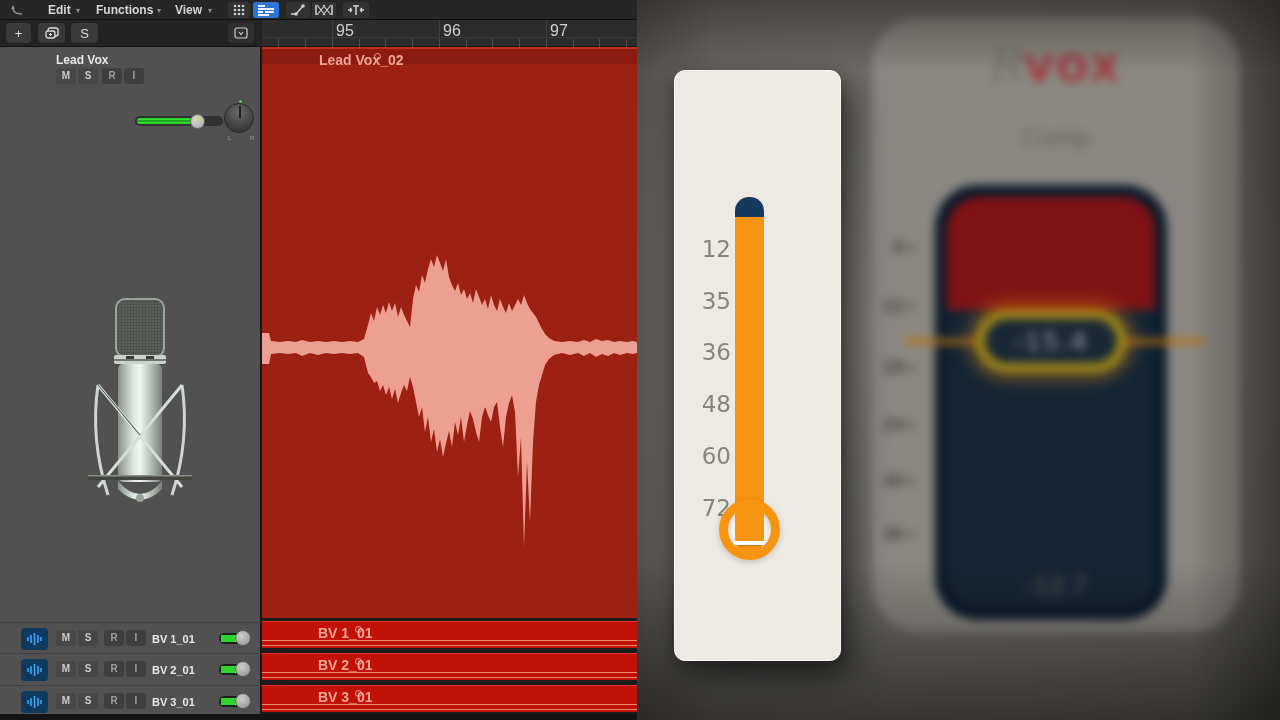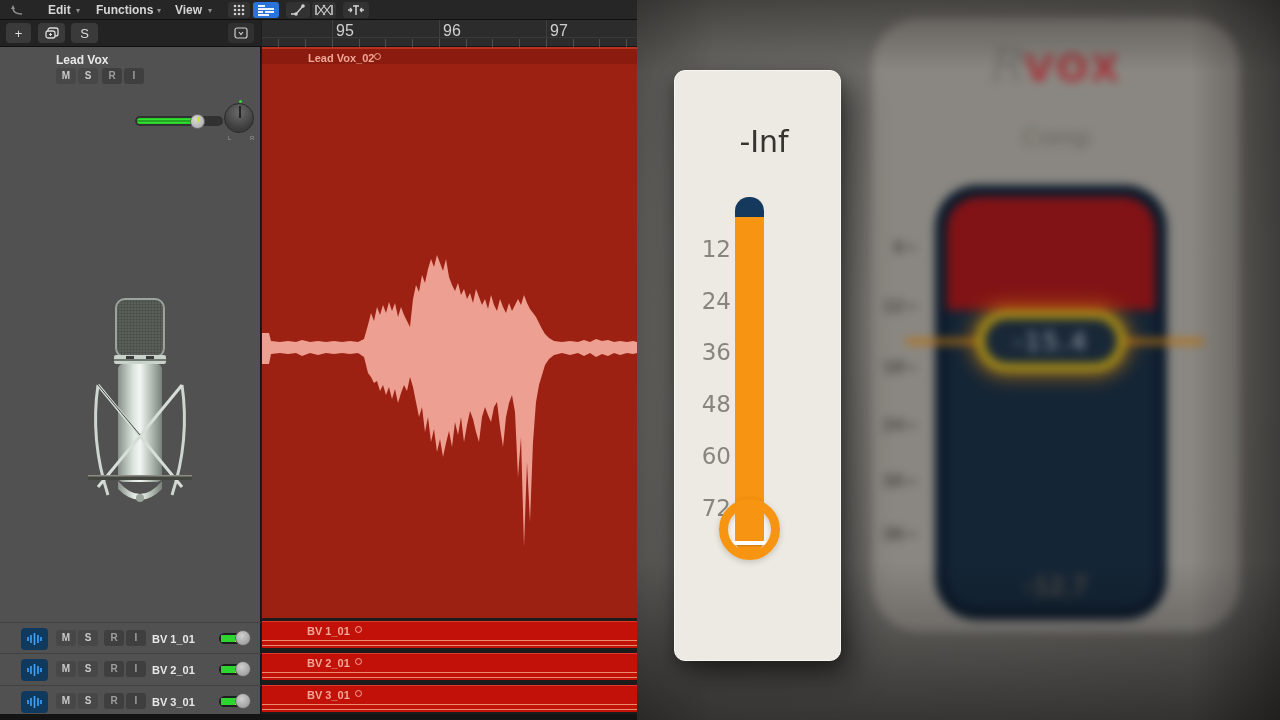--- a/index.html
+++ b/index.html
@@ -59,21 +59,21 @@
   
   #ruler { position:absolute; left:262px; top:20px; width:375px; height:27px; background:#2c2c2c; border-bottom:1px solid #151515; }
   .bar-num { position:absolute; top:2px; color:#cfcfcf; font-size:16px; }
   .bar-line { position:absolute; top:0; width:1px; height:27px; background:#3f3f3f; }
   #ruler-mid { position:absolute; left:0; top:17px; width:375px; height:1px; background:#3a3a3a; }
   .tick { position:absolute; top:19px; width:1px; height:8px; background:#4e4e4e; }
 
   
   #lead-region { position:absolute; left:262px; top:47px; width:375px; height:571px; background:#9d2113; border-top:2px solid #b8321f; }
   #lead-title { position:absolute; left:0; top:0; width:375px; height:15px; background:#8a1b0e; }
-  .region-label { position:absolute; top:3px; color:#f2a696; font-size:11px; font-weight:bold; white-space:nowrap; }
+  .region-label { position:absolute; top:3px; color:#f2a696; font-size:14px; font-weight:bold; white-space:nowrap;margin-left:11px; }
   .region-circle { position:absolute; top:4px; width:7px; height:7px; border:1px solid #f2a696; border-radius:50%; }
   #wave-svg { position:absolute; left:0; top:0; width:375px; height:571px; }
 
   
   .bv-region { position:absolute; left:262px; width:375px; height:27px; background:#c21108; border-top:1px solid #e0392a; }
   .bv-line { position:absolute; left:0; width:375px; height:1px; background:#f0a283; opacity:.85; }
 
   
   #right { position:absolute; left:637px; top:0; width:643px; height:720px;
       background:radial-gradient(circle at 40% 45%, #7d7b76 0%, #6b6965 55%, #5b5955 100%); }
@@ -409,25 +409,24 @@
       <div id="comp-line"></div>
       <div id="comp-handle">
         <span>-15.4</span>
       </div>
       <div id="comp-bottom-val">-12.7</div>
     </div>
 
     <div id="veil"></div>
 
     <div id="gate">
-      <div id="gate-value">-Inf</div>
 
       <div class="gate-scale" style="top:165px">12</div>
       <div class="gate-dash" style="top:178px"></div>
-      <div class="gate-scale" style="top:217px">24</div>
+      <div class="gate-scale" style="top:217px">35</div>
       <div class="gate-dash" style="top:230px"></div>
       <div class="gate-scale" style="top:268px">36</div>
       <div class="gate-dash" style="top:281px"></div>
       <div class="gate-scale" style="top:320px">48</div>
       <div class="gate-dash" style="top:333px"></div>
       <div class="gate-scale" style="top:372px">60</div>
       <div class="gate-dash" style="top:385px"></div>
       <div class="gate-scale" style="top:424px">72</div>
       <div class="gate-dash" style="top:437px"></div>
 

